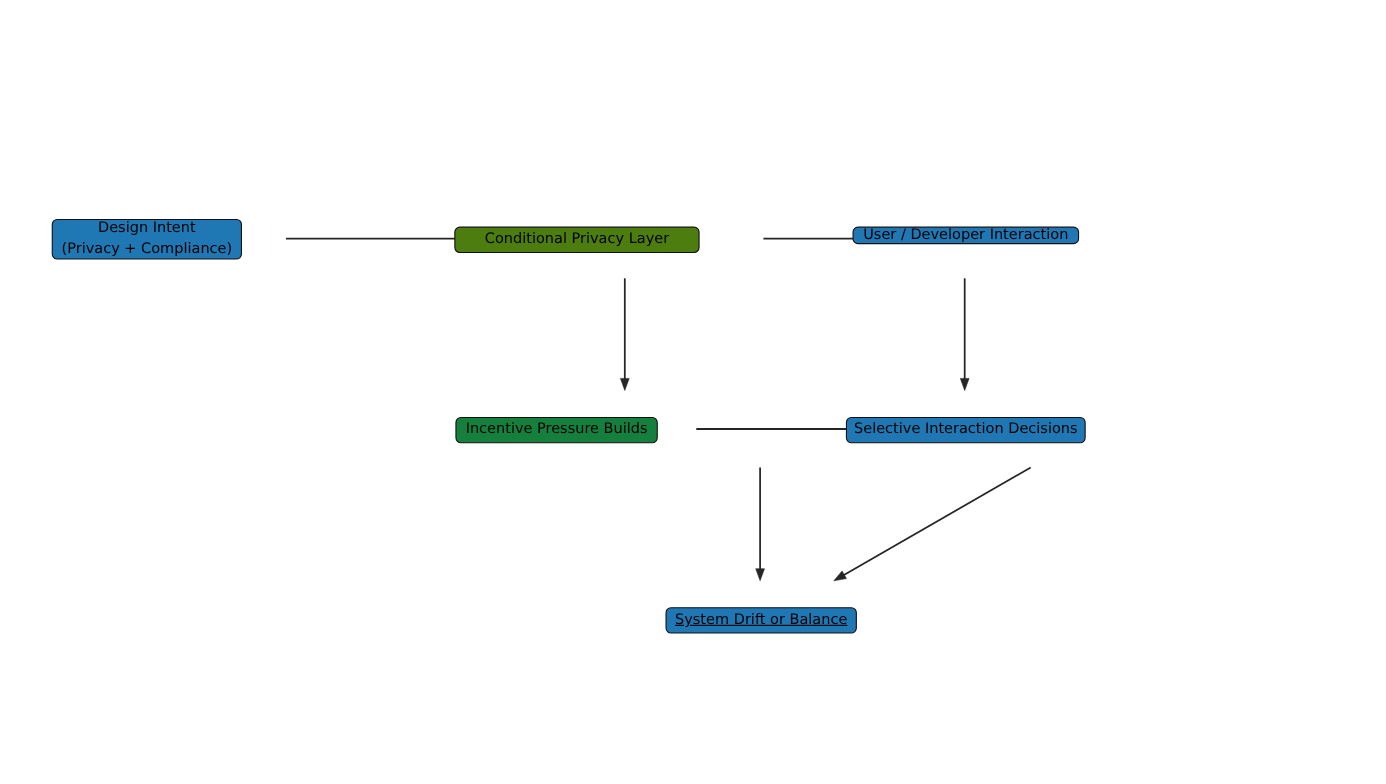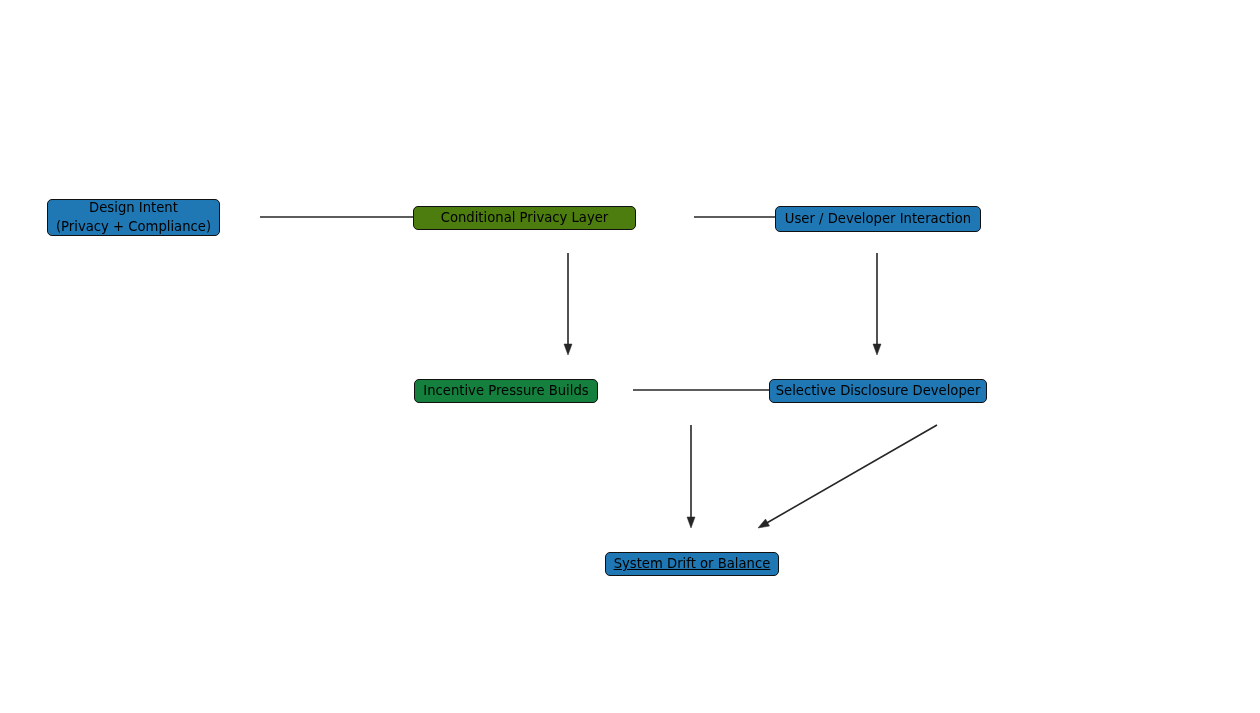--- a/index.html
+++ b/index.html
@@ -84,19 +84,19 @@
       <g>
         <line x1="937" y1="425" x2="763.2438334297236" y2="524.982598640997" stroke="#262626" stroke-width="1.6"></line>
         <polygon points="758,528 765.5392664943715,519.0468184019956 769.5292187046234,525.9808130198119" fill="#262626" stroke="#262626" stroke-width="0.5"></polygon>
       </g>
     </svg>
 
   <div id="node-layer">
       <div class="node node-multiline" style="left: 47px; top: 199px; width: 173px; height: 37px; background: rgb(31, 119, 180); border-color: rgb(17, 17, 17); color: rgb(0, 0, 0);">Design Intent
 (Privacy + Compliance)</div>
       <div class="node" style="left: 413px; top: 206px; width: 223px; height: 24px; background: #4d7c0f; border-color: rgb(17, 17, 17); color: rgb(0, 0, 0);">Conditional Privacy Layer</div>
-      <div class="node" style="left: 775px; top: 206px; width: 206px; height: 26px; background: rgb(31, 119, 180); border-color: rgb(17, 17, 17); color: rgb(0, 0, 0);">User / Developer Interaction</div>
+      <div class="node" style="left: 775px; top: 206px; width: 206px; height: 16px; background: rgb(31, 119, 180); border-color: rgb(17, 17, 17); color: rgb(0, 0, 0);">User / Developer Interaction</div>
       <div class="node" style="left: 414px; top: 379px; width: 184px; height: 24px; background: #15803d; border-color: rgb(17, 17, 17); color: rgb(0, 0, 0);">Incentive Pressure Builds</div>
-      <div class="node" style="left: 769px; top: 379px; width: 218px; height: 24px; background: rgb(31, 119, 180); border-color: rgb(17, 17, 17); color: rgb(0, 0, 0);">Selective Disclosure Developer</div>
+      <div class="node" style="left: 769px; top: 379px; width: 218px; height: 24px; background: rgb(31, 119, 180); border-color: rgb(17, 17, 17); color: rgb(0, 0, 0);">Selective Interaction Decisions</div>
       <div class="node" style="left: 605px; top: 552px; width: 174px; height: 24px; background: rgb(31, 119, 180); border-color: rgb(17, 17, 17); color: rgb(0, 0, 0); text-decoration: underline;">System Drift or Balance</div>
     </div>
 
 </div>
 
 </body></html>

